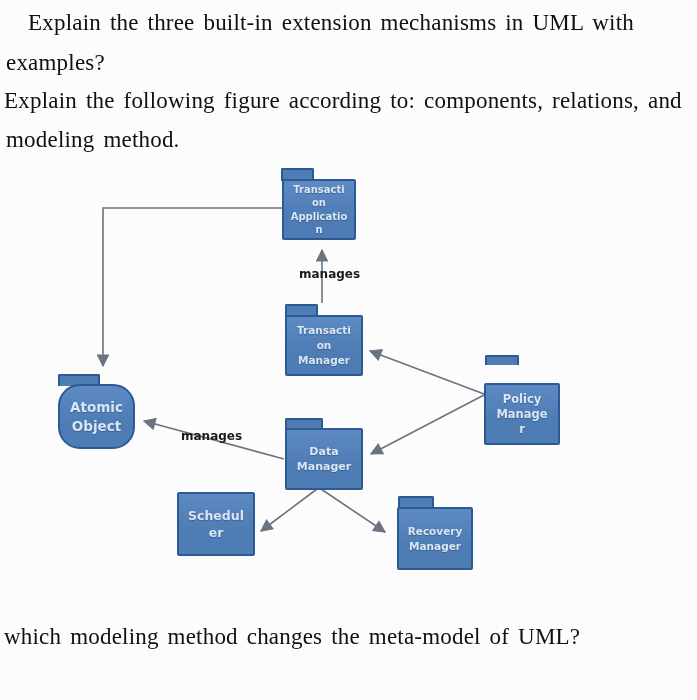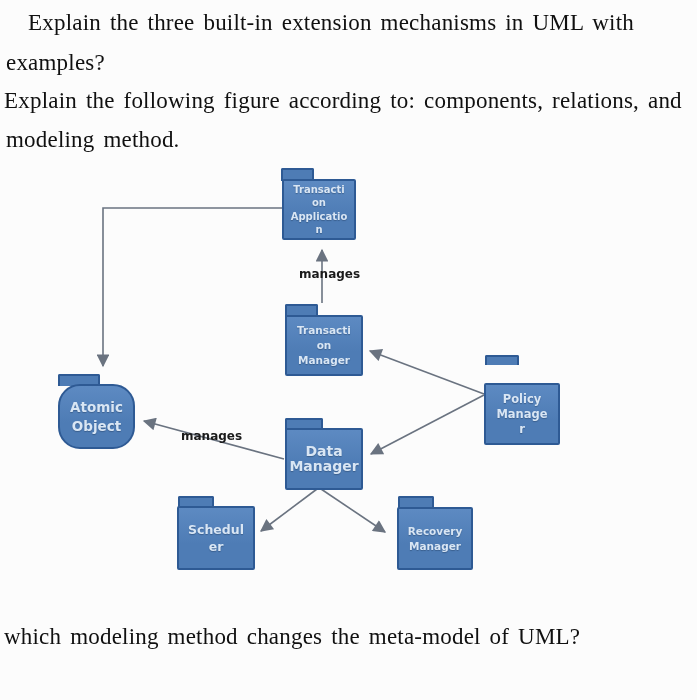--- a/index.html
+++ b/index.html
@@ -125,28 +125,28 @@
       <div class="tab" style="left:58px; top:374px; width:42px; height:12px;"></div>
       <div class="body" style="left:58px; top:384px; width:77px; height:65px;border-radius:22px;">
         <div class="pkg-label" style="font-size:13.5px; line-height:19px;">Atomic
 Object</div>
       </div>
     </div>
 
     <div class="pkg">
       <div class="tab" style="left:285px; top:418px; width:38px; height:12px;"></div>
       <div class="body" style="left:285px; top:428px; width:78px; height:62px;">
-        <div class="pkg-label" style="font-size:14px; line-height:15px;">Data
+        <div class="pkg-label" style="font-size:11px; line-height:15px;">Data
 Manager</div>
       </div>
     </div>
 
     <div class="pkg">
       <div class="tab" style="left:178px; top:496px; width:36px; height:13px;"></div>
-      <div class="body" style="left:177px; top:506px; width:78px; height:64px;">
+      <div class="body" style="left:177px; top:492px; width:78px; height:64px;">
         <div class="pkg-label" style="font-size:12.5px; line-height:17px;">Schedul
 er</div>
       </div>
     </div>
 
     <div class="pkg">
       <div class="tab" style="left:398px; top:496px; width:36px; height:13px;"></div>
       <div class="body" style="left:397px; top:507px; width:76px; height:63px;justify-content:center;">
         <div class="pkg-label" style="font-size:10.5px; line-height:15px;">Recovery
 Manager</div>

